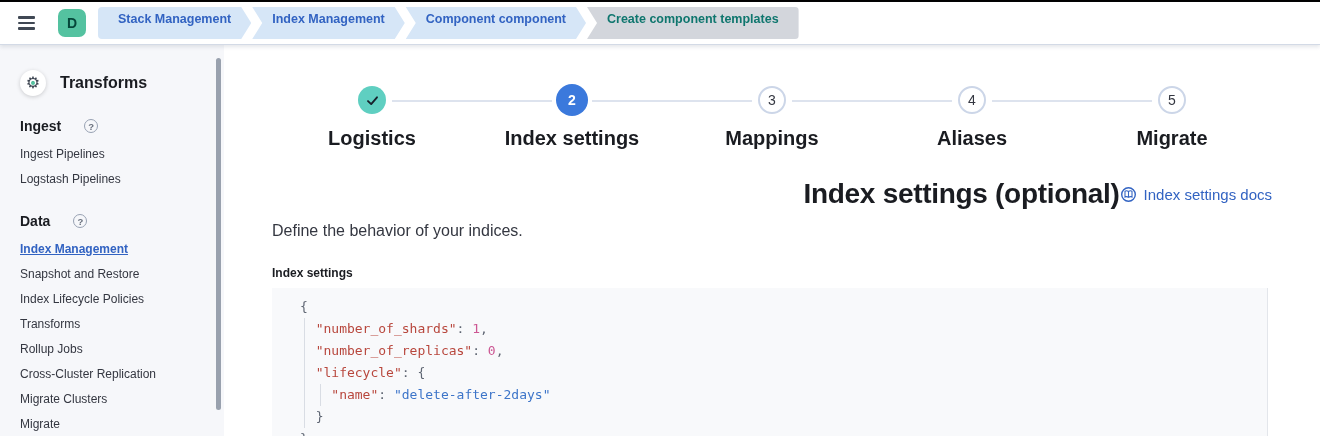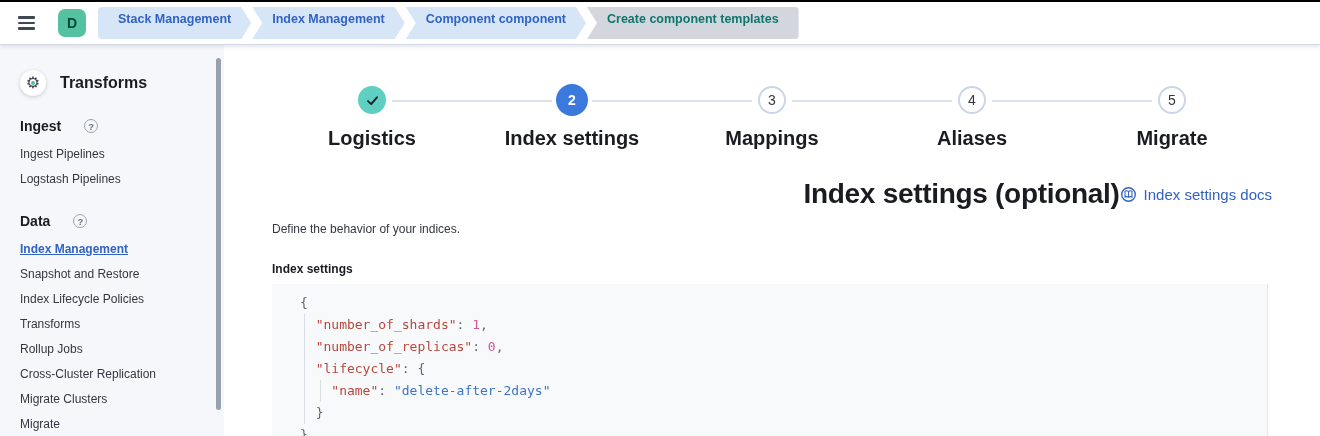--- a/index.html
+++ b/index.html
@@ -81,21 +81,21 @@
   }
   .step.complete .step-circle { background:var(--complete_teal,#5fcfc1); border:none; }
   .step.active .step-circle { background:var(--active_step_blue,#3b79dc); border:none; color:#fff; width:32px; height:32px; margin-top:-2px; font-weight:600; }
   .step-label { margin-top:13px; font-size:20px; font-weight:700; color:#1a1c21; }
   .step.active .step-label { margin-top:11px; }
 
   .content { padding:0 48px; }
   .title-row { display:flex; justify-content:flex-end; align-items:flex-start; margin-top:28px; }
   .page-title { font-size:28px; font-weight:700; color:#1a1c21; margin:0; letter-spacing:-0.3px; }
   .docs-link { display:flex; align-items:center; gap:7px; color:var(--accent_blue,#3263c2); font-size:15px; font-weight:500; margin-top:8px; cursor:pointer; text-decoration:none; white-space:nowrap; }
-  .subtitle { font-size:12px; color:#343741; margin-top:12px; }
+  .subtitle { font-size:16px; color:#343741; margin-top:12px; }
   .editor-label { font-size:12px; font-weight:700; color:#1a1c21; margin-top:26px; }
   .code-editor {
     margin-top:8px; width:996px; height:158px; box-sizing:border-box;
     background:var(--editor_bg,#f8f9fb); border-right:1px solid #e3e6eb;
     position:relative; overflow:hidden;
     font-family:"DejaVu Sans Mono","Liberation Mono",monospace;
     font-size:13px; line-height:22px; padding:8px 0 0 28px; cursor:text;
   }
   .code-line { white-space:pre; }
   .tok-punct { color:var(--code_punct,#5f6673); }

